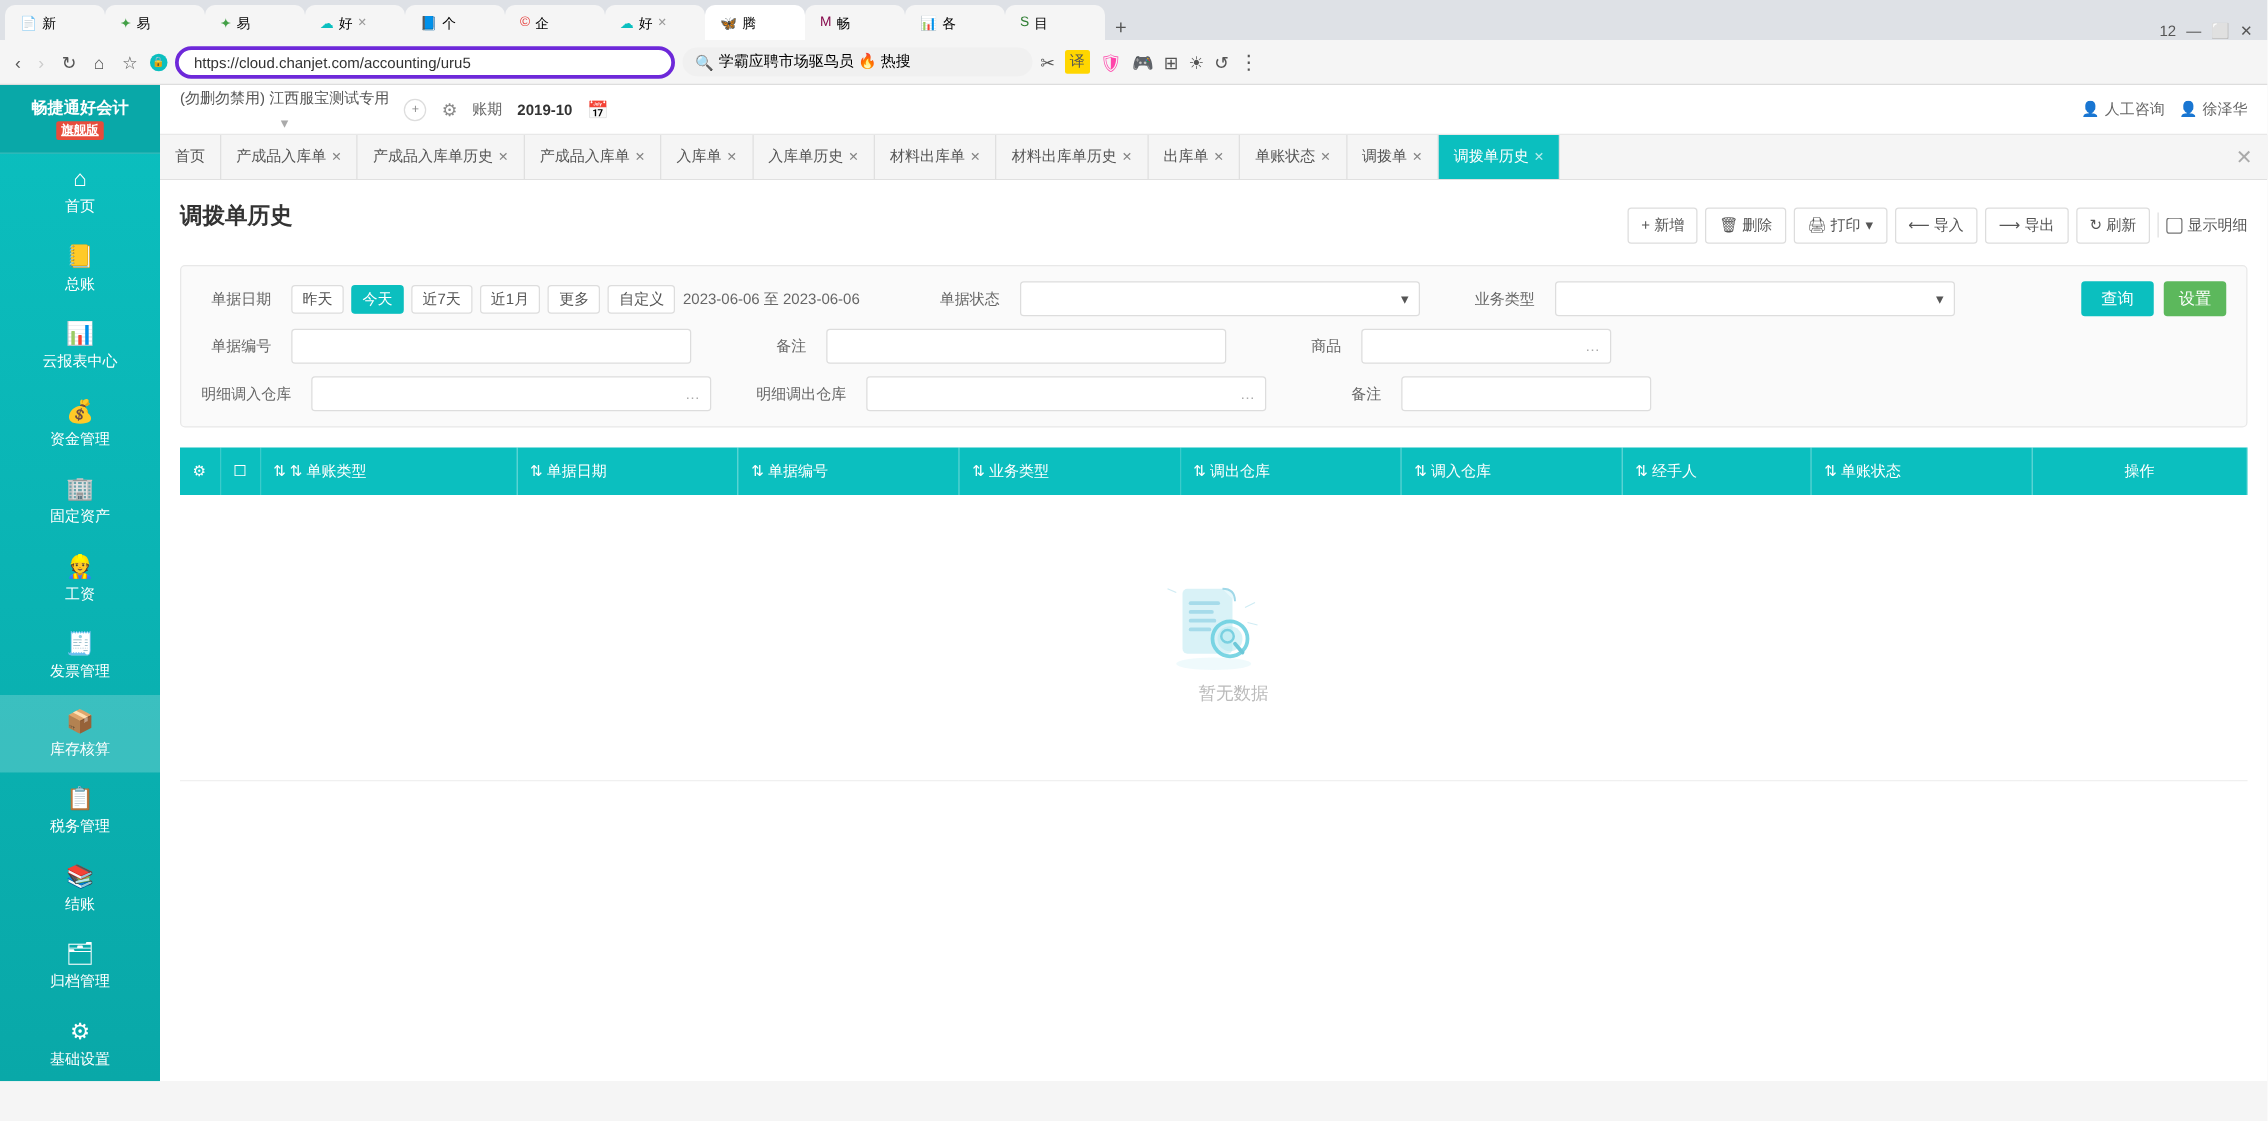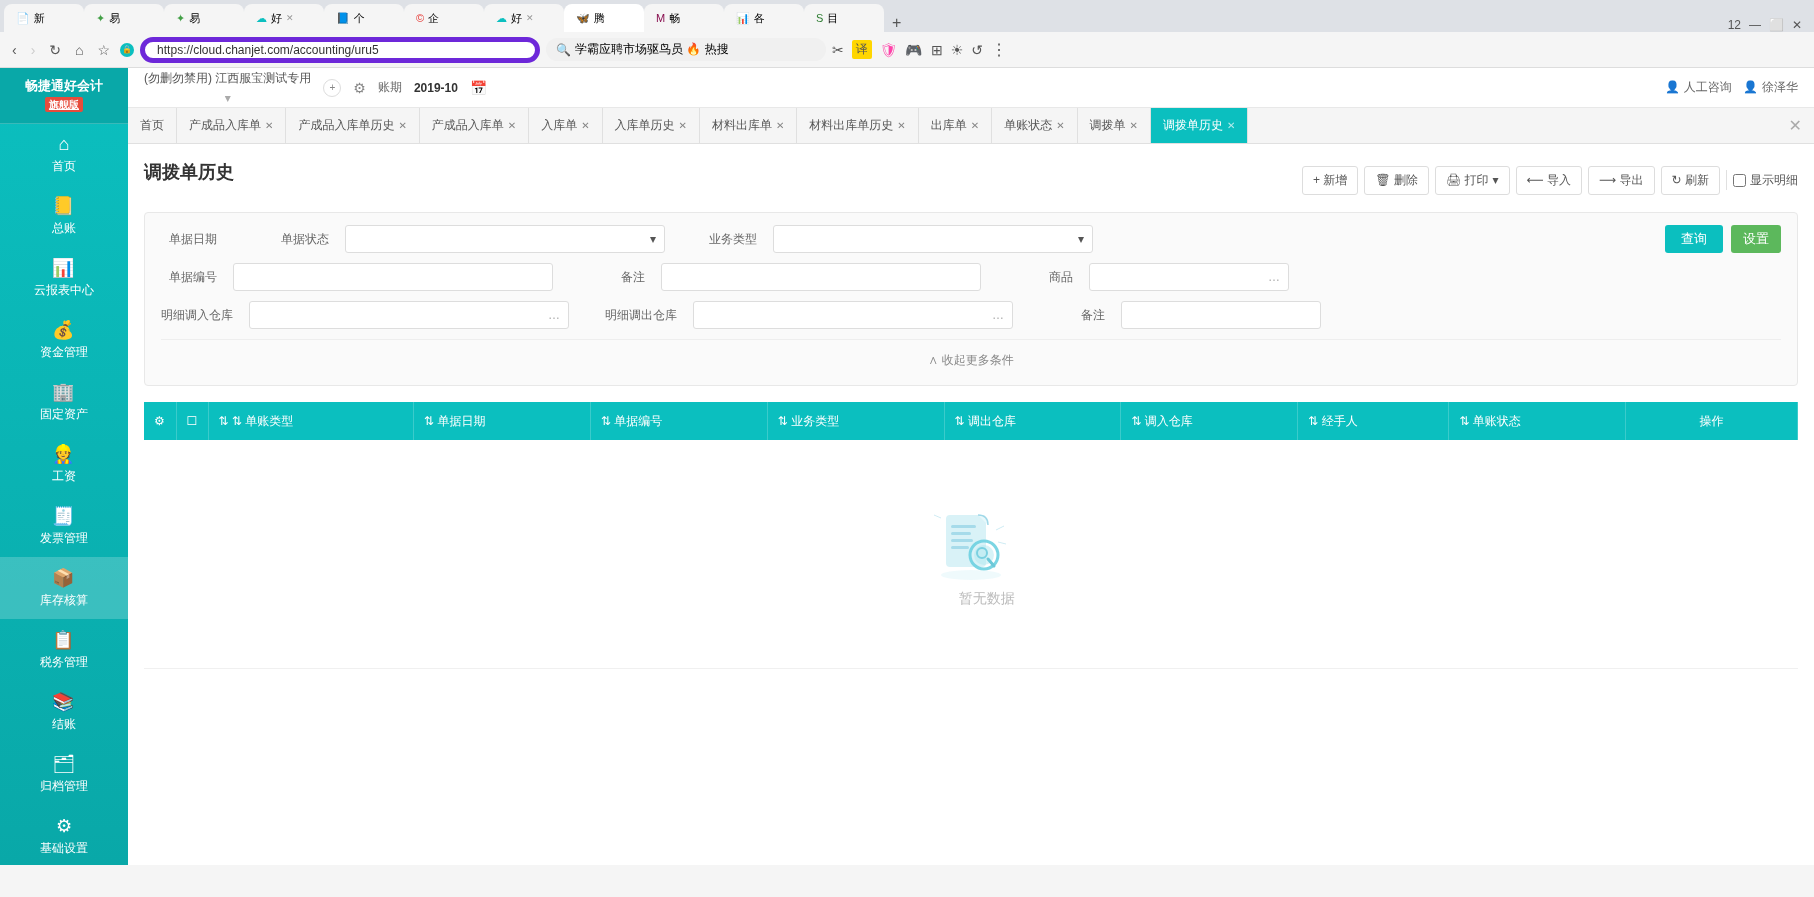--- a/index.html
+++ b/index.html
@@ -2,21 +2,21 @@
 <html><head>
   <meta charset="utf-8">
   <style>
     * { box-sizing: border-box; margin: 0; padding: 0; }
     body { font-family: 'Microsoft YaHei', sans-serif; font-size: 13px; background: #f5f5f5; overflow: hidden; }
     .browser-tab-bar { background: #dee1e6; height: 32px; display: flex; align-items: flex-end; padding: 0 4px; overflow: hidden; }
     .browser-tab { background: #f5f5f5; border-radius: 8px 8px 0 0; padding: 6px 12px; font-size: 12px; display: flex; align-items: center; gap: 4px; min-width: 80px; max-width: 140px; white-space: nowrap; overflow: hidden; cursor: pointer; height: 28px; }
     .browser-tab.active { background: #fff; }
     .browser-toolbar { background: #f5f5f5; height: 36px; display: flex; align-items: center; padding: 0 8px; gap: 6px; border-bottom: 1px solid #ddd; }
     .browser-nav-btn { background: none; border: none; cursor: pointer; padding: 4px; color: #555; font-size: 14px; }
-    .browser-address-bar { flex: 1; height: 26px; border: 5px solid #6d28d9; border-radius: 13px; padding: 0 12px; font-size: 12px; background: #fff; color: #333; }
+    .browser-address-bar { flex: 1; height: 26px; border: 3px solid #6d28d9; border-radius: 13px; padding: 0 12px; font-size: 12px; background: #fff; color: #333; }
     .browser-action-icons { display: flex; gap: 8px; align-items: center; color: #555; font-size: 14px; }
 
     
     .app-container { display: flex; height: calc(897px - 100px); }
 
     
     .sidebar { width: 128px; background: linear-gradient(180deg, #0bbfbf 0%, #09a8a8 100%); display: flex; flex-direction: column; align-items: flex-start; padding-top: 0; }
     .sidebar-logo { width: 100%; background: #09a8a8; padding: 10px 8px; text-align: center; color: white; font-size: 13px; font-weight: bold; line-height: 1.3; border-bottom: 1px solid rgba(255,255,255,0.2); }
     .sidebar-logo .version { font-size: 10px; background: #e74c3c; color: white; padding: 1px 4px; border-radius: 2px; display: inline-block; margin-top: 2px; text-decoration: underline; }
     .sidebar-item { width: 100%; padding: 10px 8px; display: flex; flex-direction: column; align-items: center; gap: 3px; cursor: pointer; color: white; font-size: 12px; }
@@ -313,20 +313,29 @@
             <input type="checkbox" style="cursor: pointer;">
             <span>显示明细</span>
           </label>
         </div>
       </div>
 
       <div class="filter-area">
 
         <div class="filter-row">
           <span class="filter-label">单据日期</span>
+          <div class="filter-date-group">
+            <button class="date-quick-btn">昨天</button>
+            <button class="date-quick-btn active" style="background:#0bbfbf;color:white;border-color:#0bbfbf;">今天</button>
+            <button class="date-quick-btn">近7天</button>
+            <button class="date-quick-btn">近1月</button>
+            <button class="date-quick-btn">更多</button>
+            <button class="date-quick-btn">自定义</button>
+            <span class="date-range-text">2023-06-06 至 2023-06-06</span>
+          </div>
 
           <span class="filter-label" style="margin-left:40px;">单据状态</span>
           <div class="filter-select filter-select-wide">
             <span style="color:#bbb;font-size:12px;"></span>
             <span>▾</span>
           </div>
 
           <span class="filter-label" style="margin-left:20px;">业务类型</span>
           <div class="filter-select filter-select-wide">
             <span style="color:#bbb;font-size:12px;"></span>
@@ -358,23 +367,20 @@
           </div>
           <span class="filter-label" style="margin-left:20px;">明细调出仓库</span>
           <div style="display:flex;align-items:center;border:1px solid #ddd;border-radius:3px;background:#fff;height:28px;padding:0 8px;min-width:320px;">
             <span style="color:#bbb;font-size:12px;flex:1;"></span>
             <span style="color:#aaa;font-size:12px;">…</span>
           </div>
           <span class="filter-label" style="margin-left:20px;">备注</span>
           <input class="filter-input" style="min-width: 200px;">
         </div>
 
-        <div class="filter-more-row">
-          <button class="filter-more-btn" style="background:none;border:none;color:#888;font-size:12px;cursor:pointer;">∧ 收起更多条件</button>
-        </div>
       </div>
 
       <div>
         <table class="data-table">
           <thead>
             <tr>
               <th class="table-header-settings">
                 <span>⚙</span>
               </th>
               <th class="table-header-checkbox">

